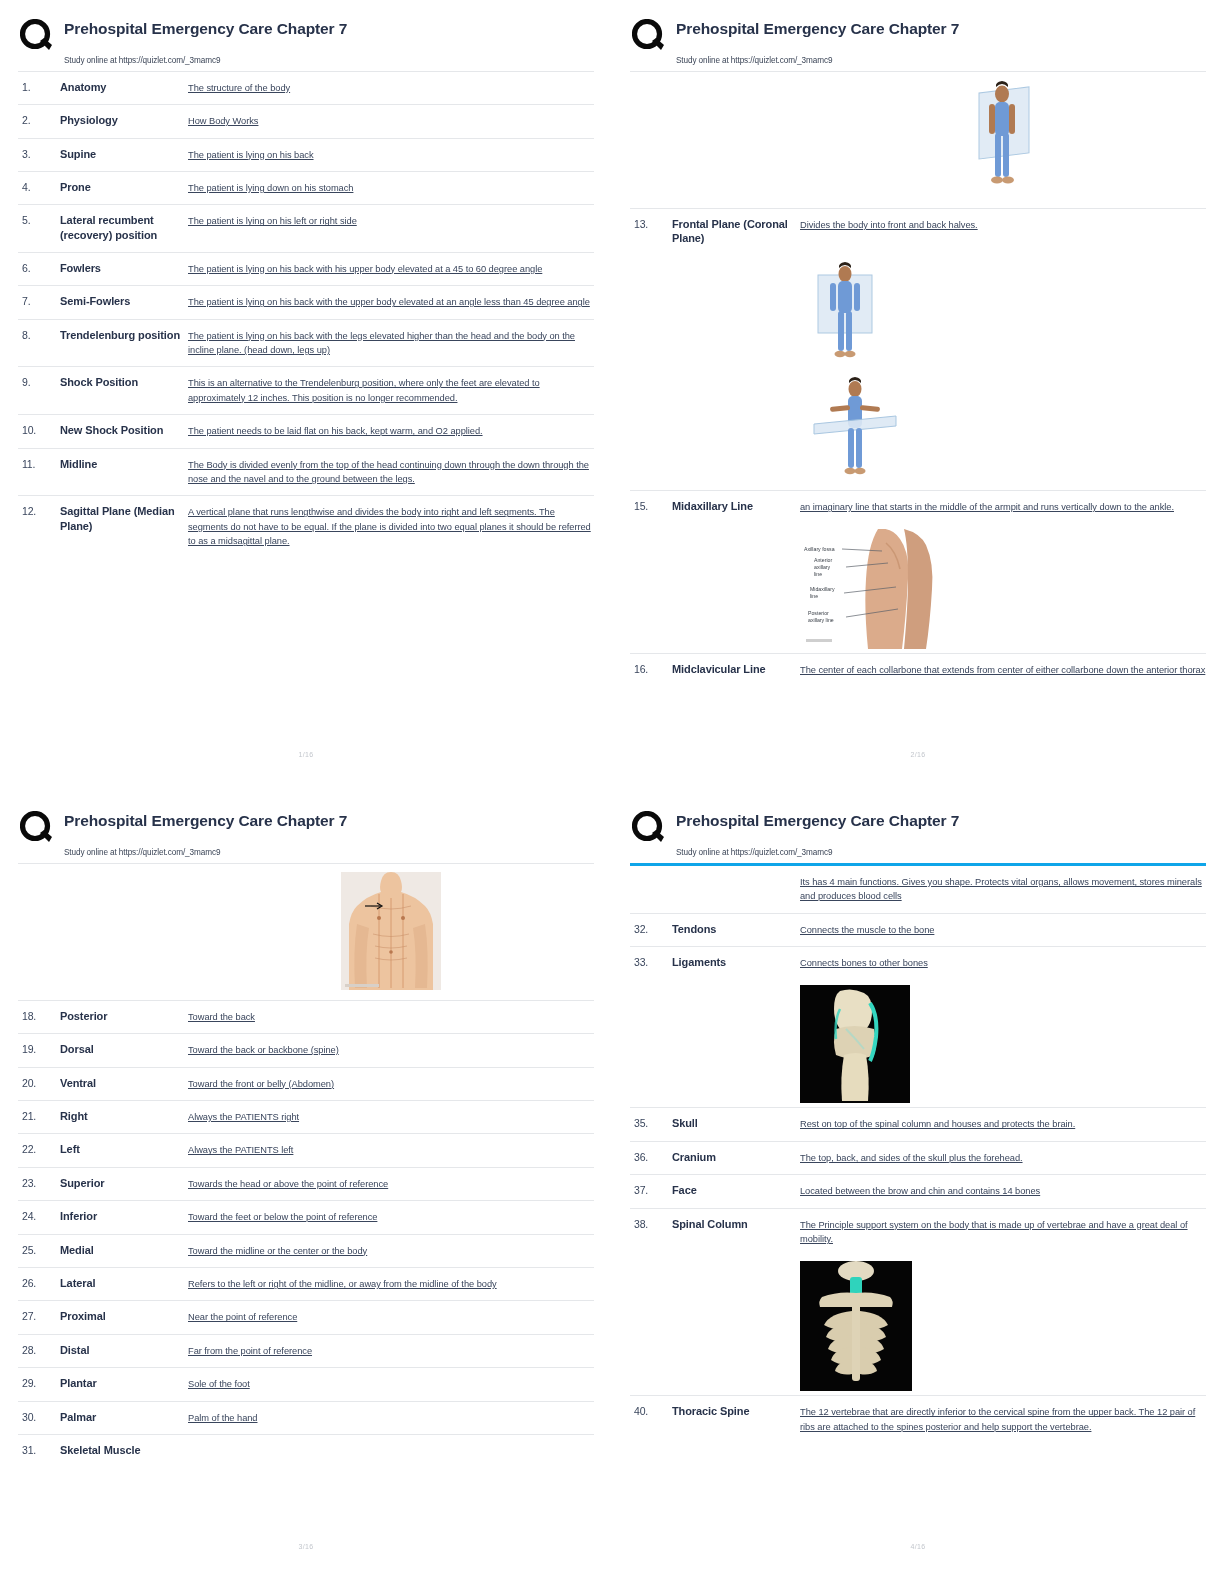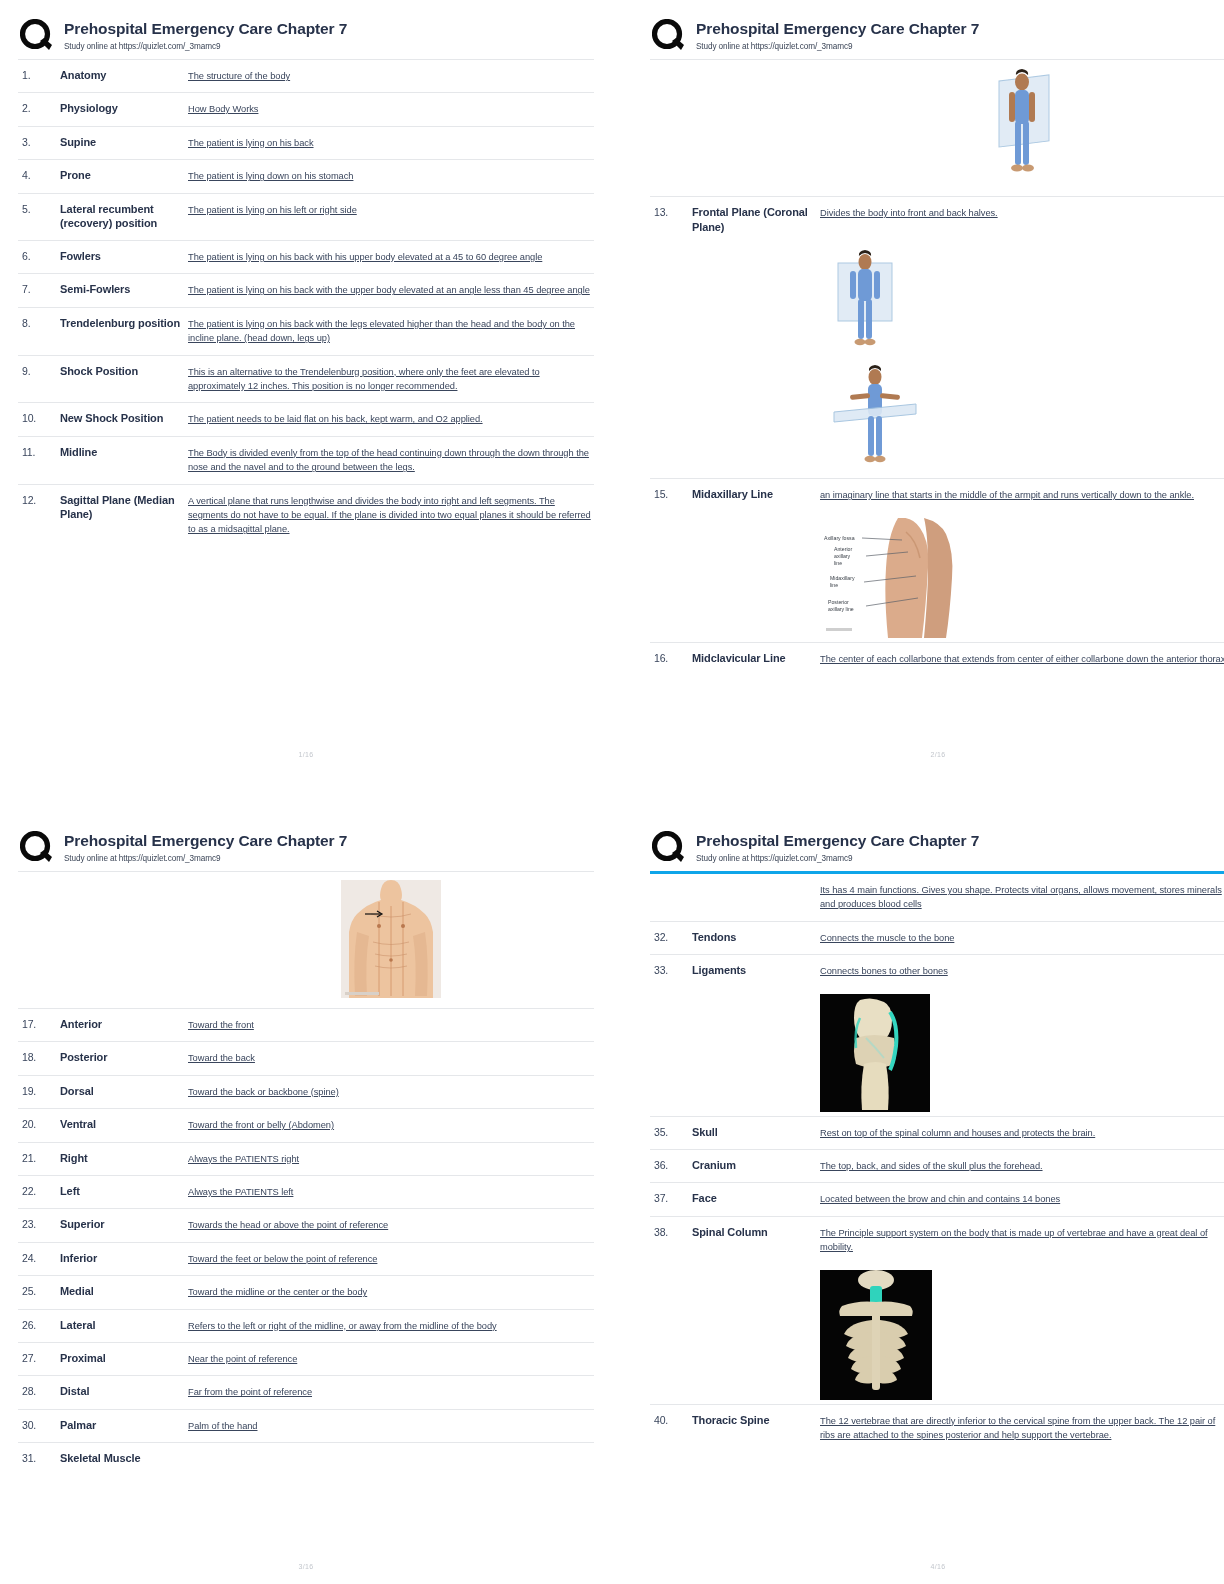--- a/index.html
+++ b/index.html
@@ -9,21 +9,20 @@
     font-family: "Liberation Sans", sans-serif;
     color: #2e3856;
   }
   .sheet {
     width: 1224px; height: 1584px;
     position: relative;
     background: #fff;
     display: grid;
     grid-template-columns: 612px 612px;
     grid-template-rows: 792px 792px;
-    gap: 20px;
   }
   .page {
     position: relative;
     padding: 14px 18px 0 18px;
     overflow: hidden;
   }
   
   .pg-head {
     display: flex;
     align-items: flex-start;
@@ -42,21 +41,21 @@
     font-size: 15.5px;
     font-weight: 600;
     letter-spacing: -0.1px;
     color: #27324a;
     line-height: 1.15;
     white-space: nowrap;
   }
   .head-sub {
     font-size: 8.2px;
     color: #3b4557;
-    margin-top: 4px;
+    margin-top: 18px;
     letter-spacing: -0.1px;
     white-space: nowrap;
   }
   
   .rows { width: 100%; }
   .row {
     display: flex;
     align-items: flex-start;
     border-top: 1px solid #e5e7ea;
     padding: 8px 0 9px 0;
@@ -353,25 +352,20 @@
               <path d="M36 31 l5 3 -5 3"></path>
             </g>
             <rect x="4" y="112" width="34" height="3" fill="#d8d0c8"></rect>
           </svg>
         </div>
       </div>
     </div>
 
     <div class="rows">
       <div class="row">
-        <div class="num">17.</div>
-        <div class="term">Anterior</div>
-        <div class="def">Toward the front</div>
-      </div>
-      <div class="row">
         <div class="num">18.</div>
         <div class="term">Posterior</div>
         <div class="def">Toward the back</div>
       </div>
       <div class="row">
         <div class="num">19.</div>
         <div class="term">Dorsal</div>
         <div class="def">Toward the back or backbone (spine)</div>
       </div>
       <div class="row">
@@ -411,20 +405,25 @@
       </div>
       <div class="row">
         <div class="num">27.</div>
         <div class="term">Proximal</div>
         <div class="def">Near the point of reference</div>
       </div>
       <div class="row">
         <div class="num">28.</div>
         <div class="term">Distal</div>
         <div class="def">Far from the point of reference</div>
+      </div>
+      <div class="row">
+        <div class="num">29.</div>
+        <div class="term">Plantar</div>
+        <div class="def">Sole of the foot</div>
       </div>
       <div class="row">
         <div class="num">30.</div>
         <div class="term">Palmar</div>
         <div class="def">Palm of the hand</div>
       </div>
       <div class="row">
         <div class="num">31.</div>
         <div class="term">Skeletal Muscle</div>
         <div class="def empty"></div>

